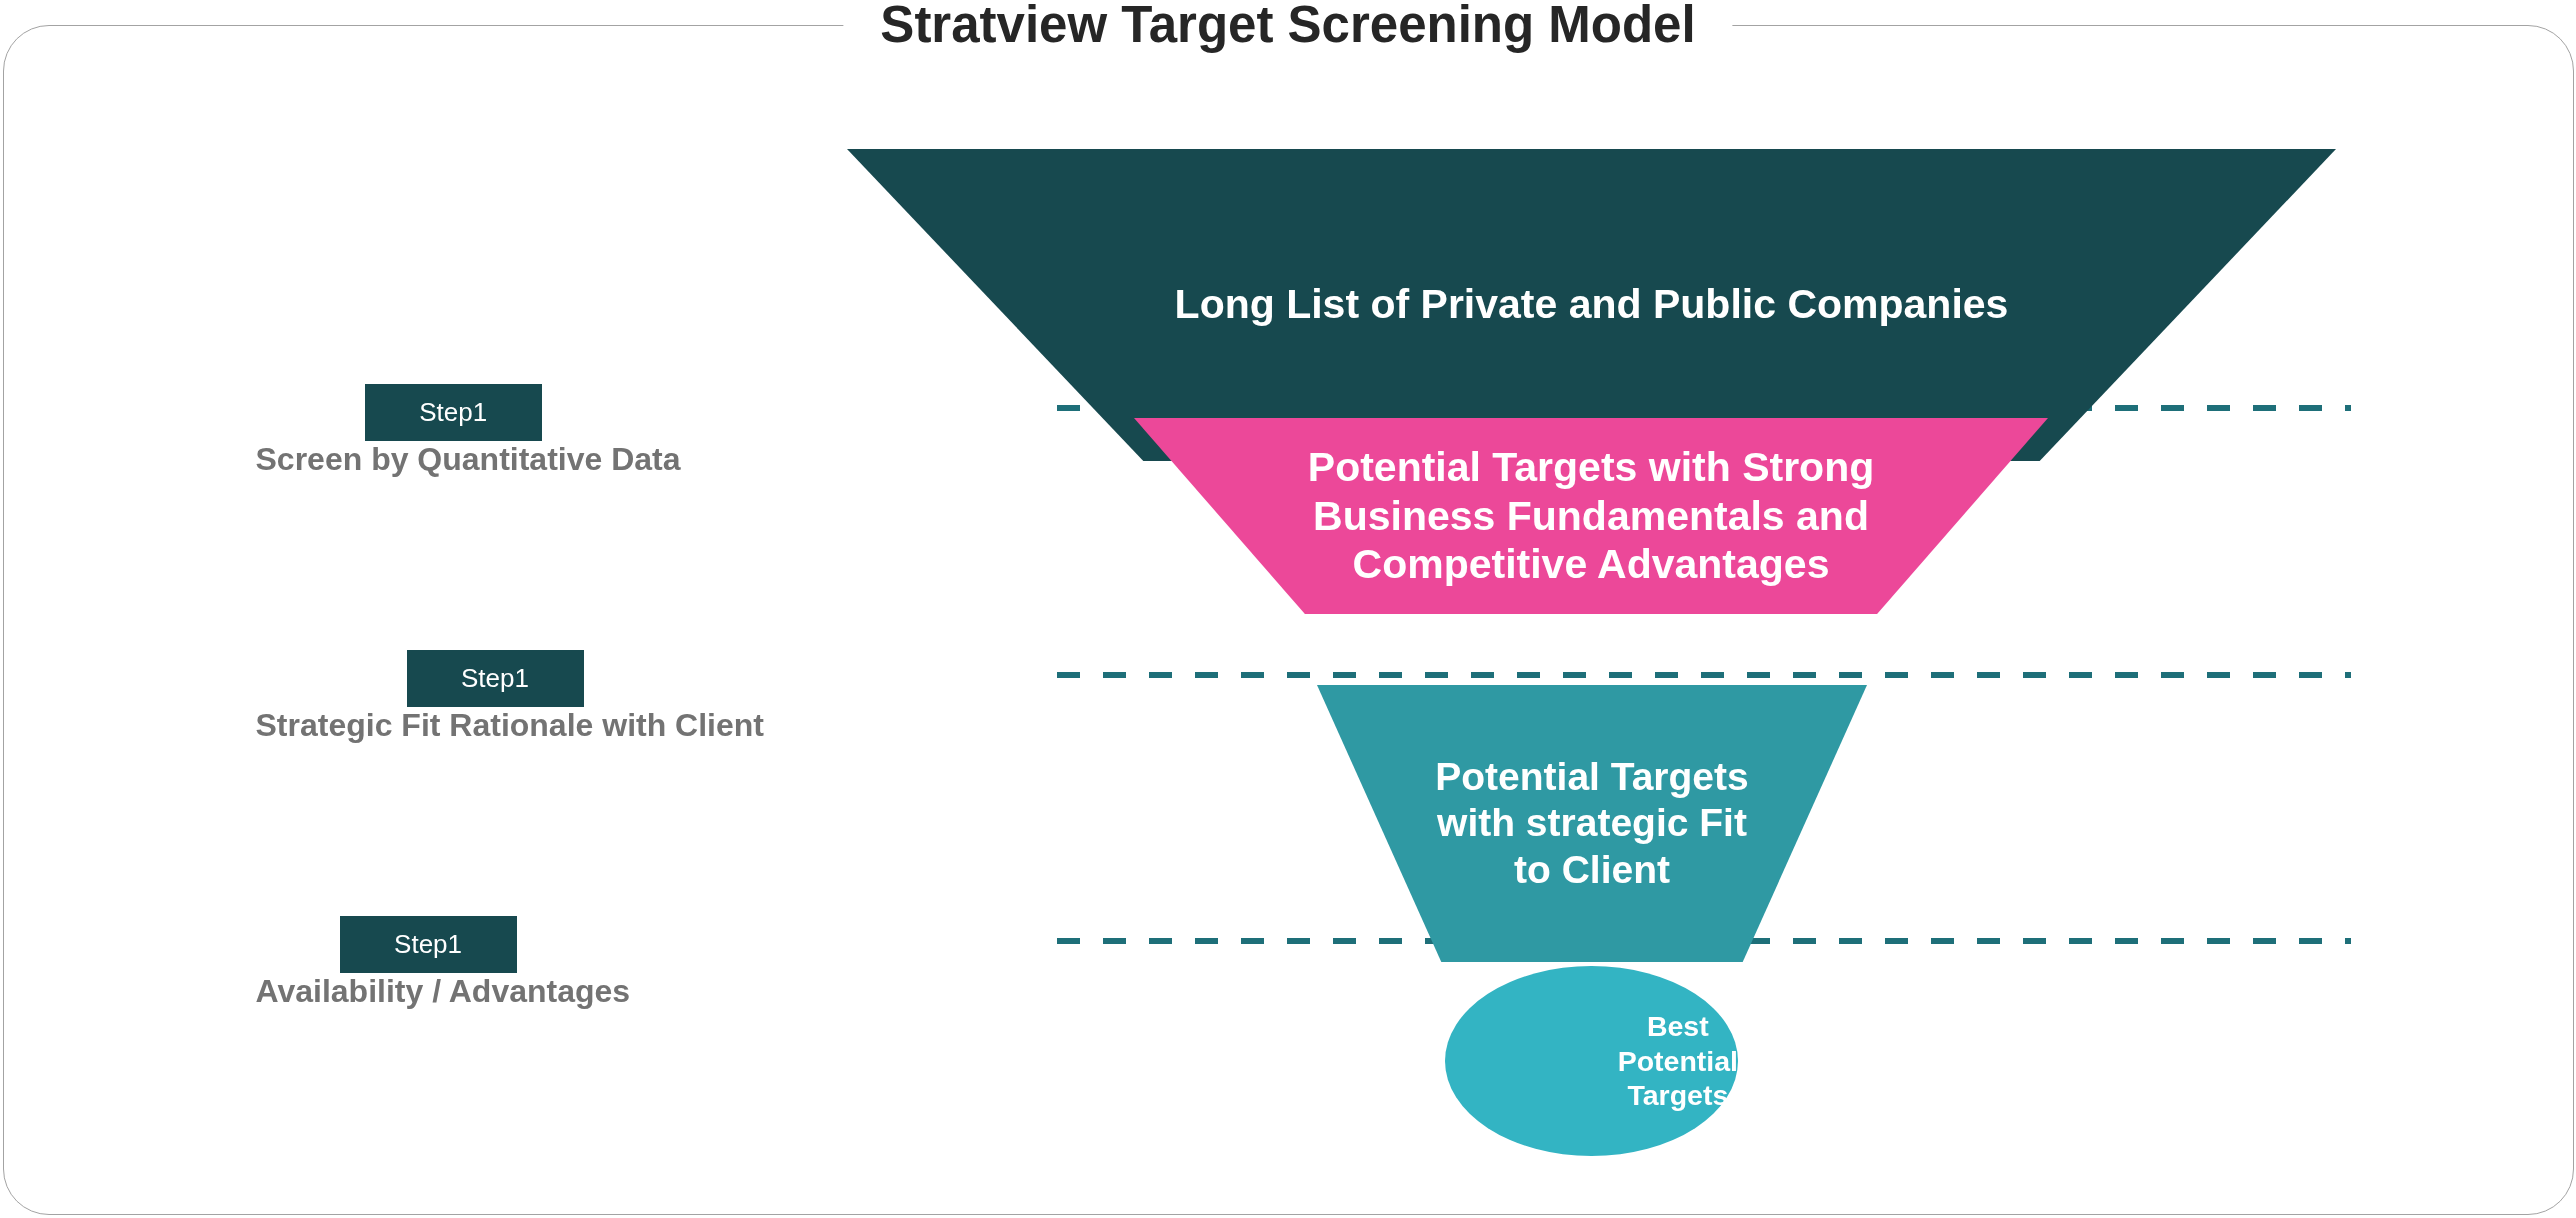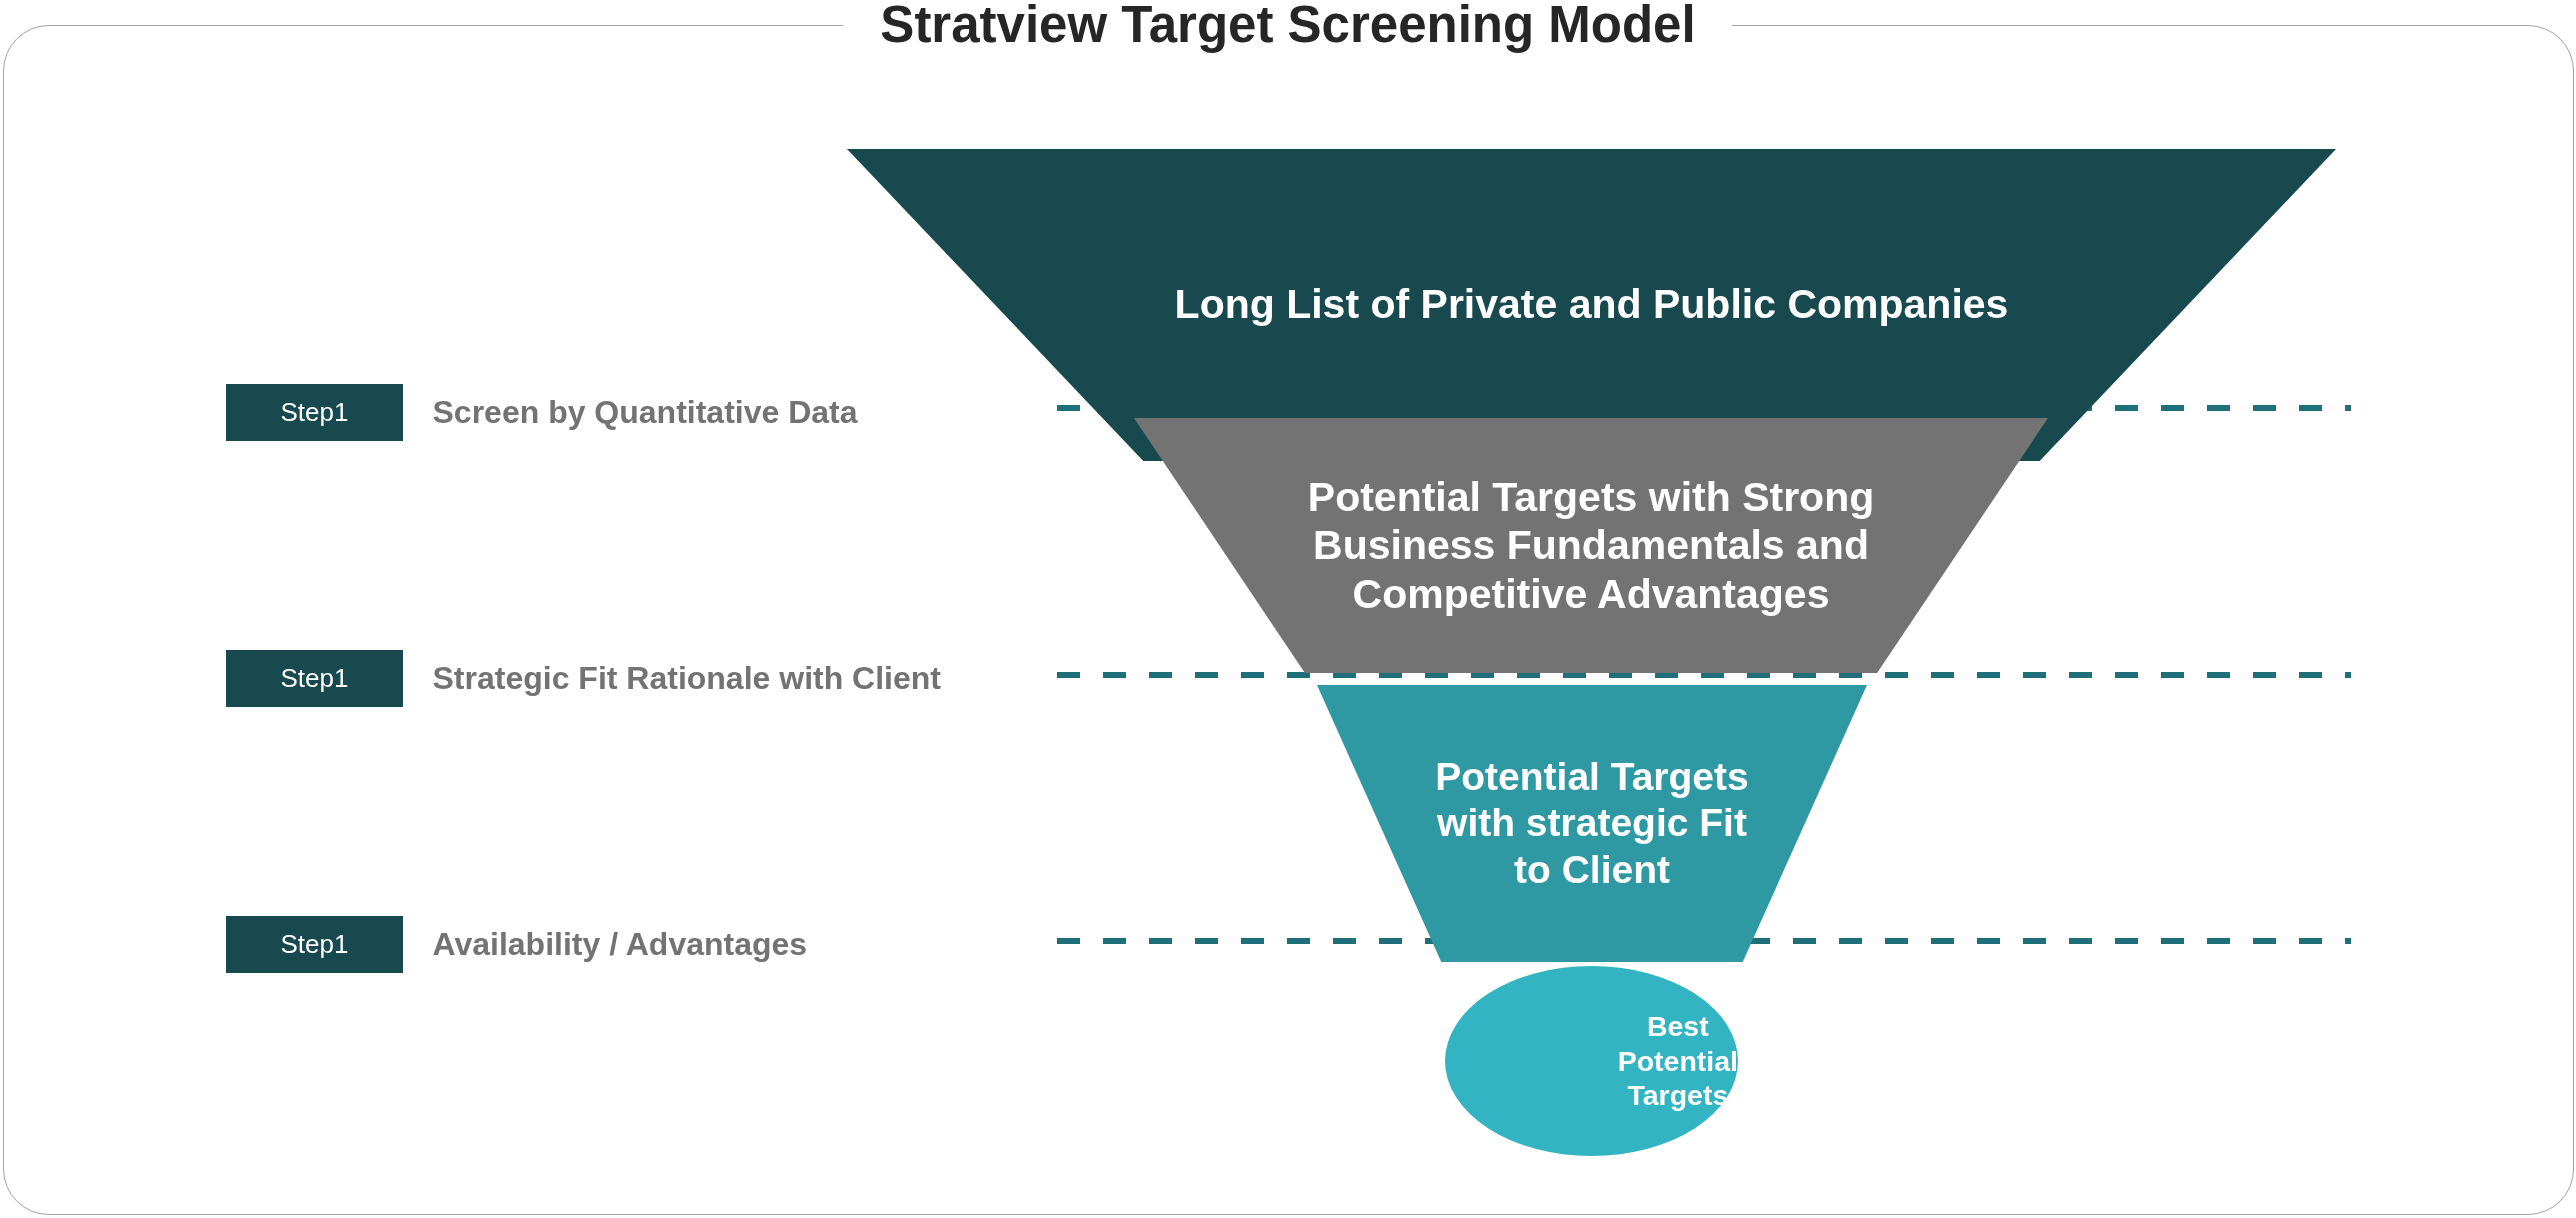--- a/index.html
+++ b/index.html
@@ -56,22 +56,22 @@
   .stage-1 {
     left: 847px; top: 149px;
     width: 1489px; height: 312px;
     background: #17494f;
     clip-path: polygon(0% 0%, 100% 0%, 80.1% 100%, 19.9% 100%);
     font-size: 41px;
     line-height: 1.2;
   }
   .stage-2 {
     left: 1134px; top: 418px;
-    width: 914px; height: 255px;
-    background: #737373;
+    width: 914px; height: 196px;
+    background: #ec4899;
     clip-path: polygon(0% 0%, 100% 0%, 81.3% 100%, 18.7% 100%);
     font-size: 41px;
     line-height: 1.18;
   }
   .stage-3 {
     left: 1317px; top: 685px;
     width: 550px; height: 277px;
     background: #2f99a3;
     clip-path: polygon(0% 0%, 100% 0%, 77.4% 100%, 22.6% 100%);
     font-size: 39px;
@@ -110,20 +110,21 @@
   .dash-2 { top: 672px; }
   .dash-3 { top: 938px; }
   
   .step-row {
     position: absolute;
     left: 226px;
     height: 57px;
     display: flex;
     align-items: center;
     z-index: 3;
+    flex-direction: column;
   }
   .row-1 { top: 384px; }
   .row-2 { top: 650px; }
   .row-3 { top: 916px; }
   .step-badge {
     width: 177px;
     height: 57px;
     background: #17494f;
     color: #ffffff;
     font-size: 26px;

